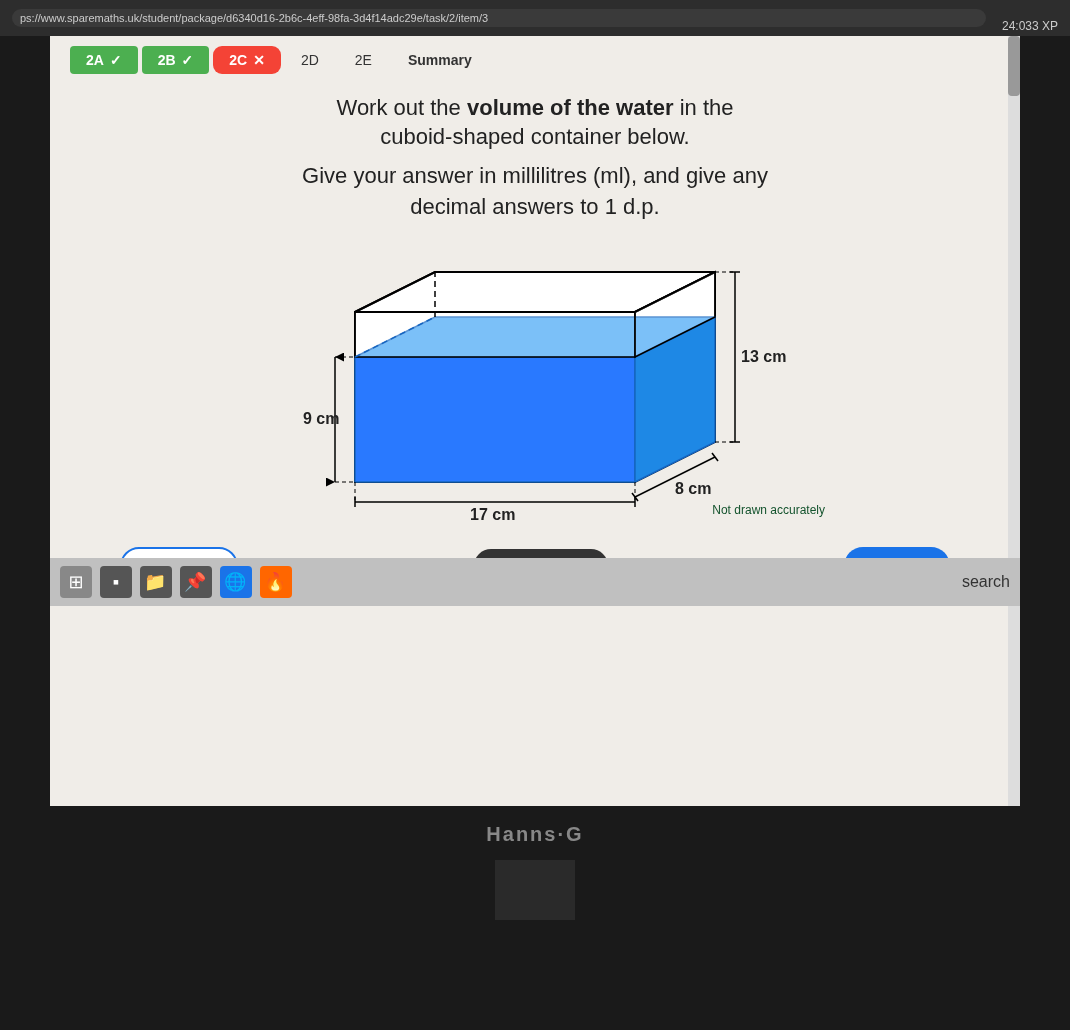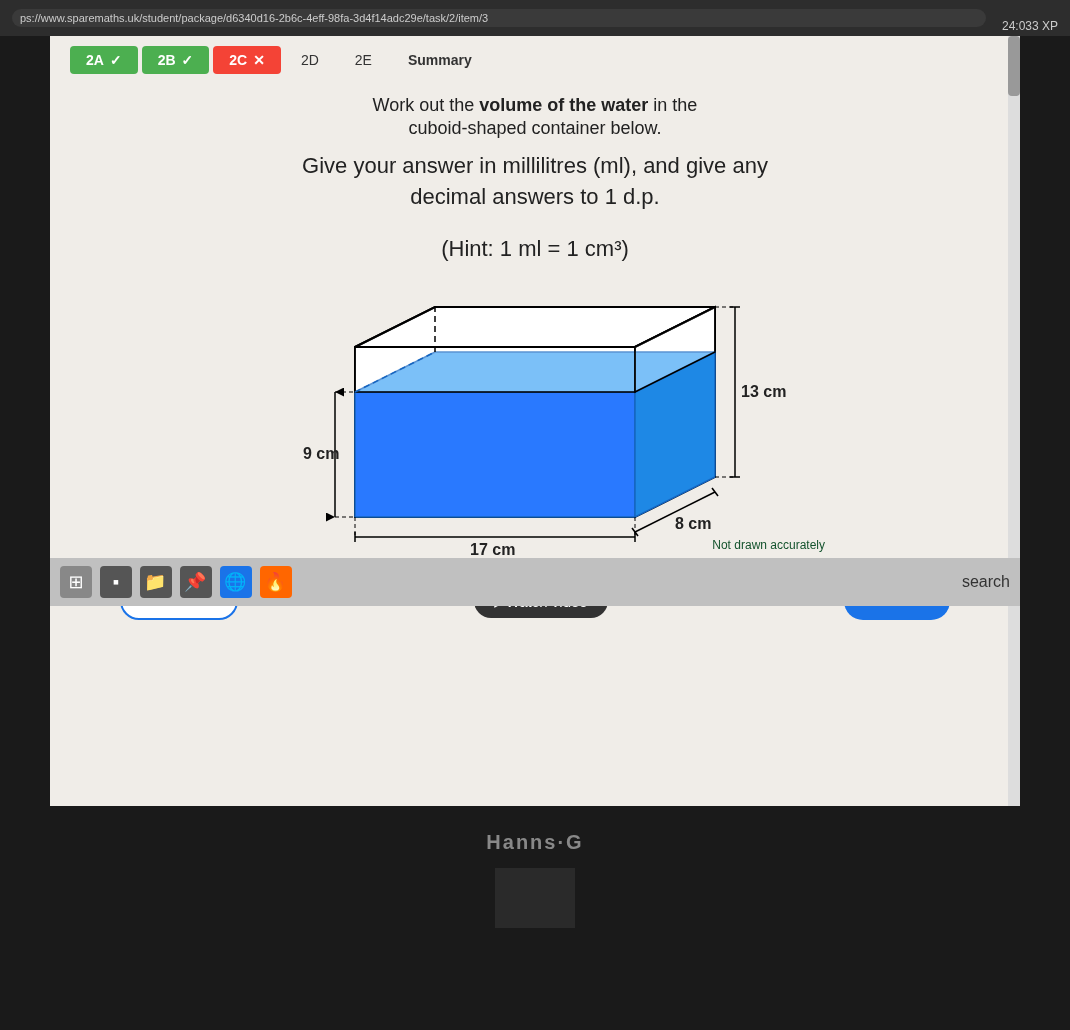--- a/index.html
+++ b/index.html
@@ -54,20 +54,21 @@
     }
 
     .tab-green {
       background: #4caf50;
       color: white;
     }
 
     .tab-red {
       background: #f44336;
       color: white;
+      border-radius: 9px;
     }
 
     .tab-plain {
       background: transparent;
       color: #333;
       font-weight: normal;
     }
 
     .tab-summary {
       background: transparent;
@@ -75,21 +76,21 @@
       font-weight: bold;
     }
 
     
     .main-content {
       padding: 20px 40px;
       text-align: center;
     }
 
     .question-title {
-      font-size: 18px;
+      font-size: 22px;
       color: #222;
       margin-bottom: 10px;
       line-height: 1.3;
     }
 
     .question-title strong {
       font-weight: 900;
     }
 
     .question-sub {
@@ -208,21 +209,21 @@
       justify-content: flex-start;
       padding-top: 15px;
       gap: 4px;
     }
 
     .monitor-brand {
       color: #888;
       font-size: 20px;
       letter-spacing: 2px;
       font-weight: bold;
-      margin-top: 10px;
+      margin-top: 2px;
     }
 
     .monitor-stand {
       width: 80px;
       height: 60px;
       background: #2a2a2a;
       margin-top: 10px;
     }
 
     .scrollbar {
@@ -280,23 +281,20 @@
     <p class="question-title">
       Work out the <strong>volume of the water</strong> in the<br>
       <span>cuboid-shaped container below.</span>
     </p>
 
     <p class="question-sub">
       Give your answer in millilitres (ml), and give any<br>
       decimal answers to 1 d.p.
     </p>
 
-    <p class="hint">
-      (Hint: 1 ml = 1 cm³)
-    </p>
 
     <div class="diagram-container">
       <svg width="520" height="270" viewBox="0 0 520 270">
 
         <polygon points="80,60 360,60 360,230 80,230" fill="white" stroke="black" stroke-width="2"></polygon>
 
         <polygon points="80,60 160,20 440,20 360,60" fill="white" stroke="black" stroke-width="2"></polygon>
 
         <polygon points="360,60 440,20 440,190 360,230" fill="white" stroke="black" stroke-width="2"></polygon>
 

